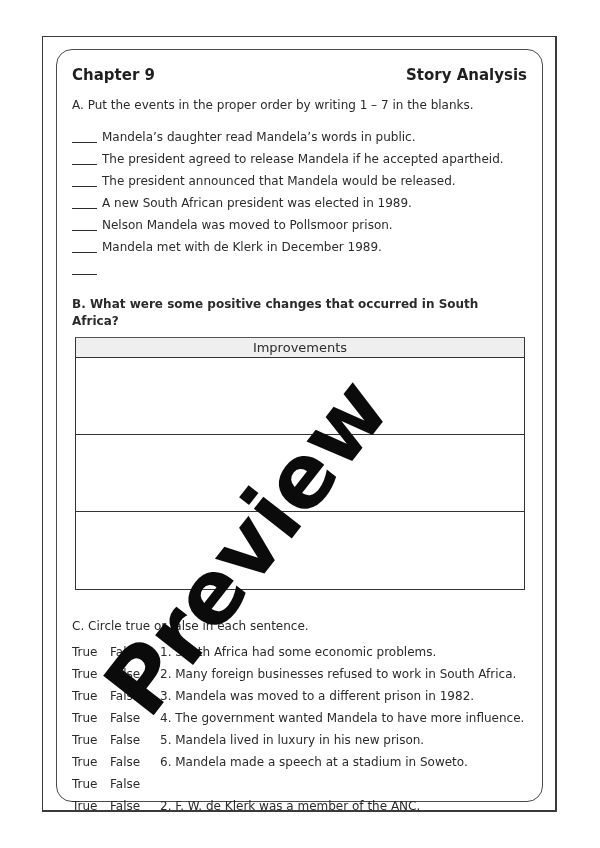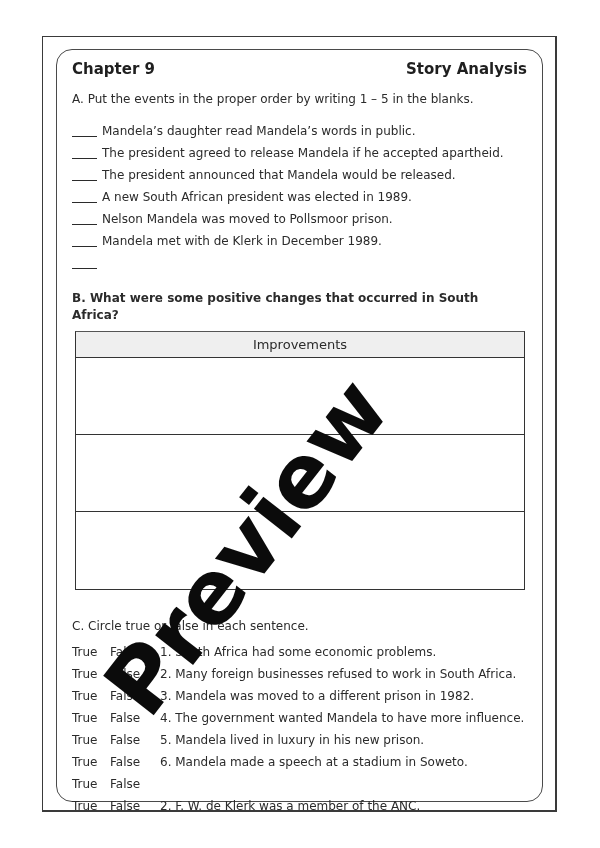--- a/index.html
+++ b/index.html
@@ -6,34 +6,34 @@
   html,body { width:600px; height:848px; background:#ffffff; overflow:hidden;
               font-family:"DejaVu Sans","Liberation Sans",sans-serif; color:#2b2b2b; }
   .page {
     position:absolute; left:42px; top:36px; width:515px; height:776px;
     background:#ffffff;
     border:1px solid #3a3a3a; border-right-width:2px; border-bottom-width:2px;
   }
   .inner {
     position:absolute; left:13px; top:12px; width:487px; height:753px;
     border:1.5px solid #4a4a4a; border-radius:16px;
-    padding:10px 15px 0 15px; background:#ffffff;
+    padding:16px 15px 0 15px; background:#ffffff;
   }
   .hdr { display:flex; justify-content:space-between; align-items:baseline;
          font-size:15px; font-weight:bold; line-height:18px; color:#1f1f1f; }
   .prompt { font-size:12px; line-height:17px; }
   .prompt-a { margin-top:13px; }
   .order-list { margin-top:12px; }
   .order-item { height:22px; line-height:22px; font-size:12px; white-space:nowrap; }
   .blank { display:inline-block; width:25px; height:12px; margin-right:5px; margin-bottom:-2px;
            border-bottom:1.2px solid #2b2b2b; }
   .prompt-b { margin-top:16px;font-weight:bold; }
   .imp-table { margin-top:7px; margin-left:3px; width:450px;
                border:1px solid #333333; border-top-color:#555555; }
-  .imp-head { height:26px; background:#efefef; border-bottom:1px solid #333333;
+  .imp-head { height:20px; background:#efefef; border-bottom:1px solid #333333;
               display:flex; align-items:center; justify-content:center;
               font-size:13px; color:#2b2b2b; }
   .imp-row { height:77px; background:#ffffff; border-bottom:1px solid #333333; }
   .imp-row:last-child { border-bottom:none; }
   .prompt-c { margin-top:28px; }
   .tf-list { margin-top:6px; }
   .tf-row { display:grid; grid-template-columns:38px 50px auto; height:22px;
             font-size:12px; line-height:22px; white-space:nowrap; }
   .watermark {
     position:absolute; left:37px; top:487px; width:420px; height:120px;
@@ -47,21 +47,21 @@
 <body>
 
 <div class="page">
   <div class="inner">
 
     <div class="hdr">
       <span>Chapter 9</span>
       <span>Story Analysis</span>
     </div>
 
-    <div class="prompt prompt-a">A. Put the events in the proper order by writing 1 – 5 in the blanks.</div>
+    <div class="prompt prompt-a">A. Put the events in the proper order by writing 1 – 7 in the blanks.</div>
 
     <div class="order-list">
       <div class="order-item"><span class="blank"></span><span>Mandela’s daughter read Mandela’s words in public.</span></div>
       <div class="order-item"><span class="blank"></span><span>The president agreed to release Mandela if he accepted apartheid.</span></div>
       <div class="order-item"><span class="blank"></span><span>The president announced that Mandela would be released.</span></div>
       <div class="order-item"><span class="blank"></span><span>A new South African president was elected in 1989.</span></div>
       <div class="order-item"><span class="blank"></span><span>Nelson Mandela was moved to Pollsmoor prison.</span></div>
       <div class="order-item"><span class="blank"></span><span>Mandela met with de Klerk in December 1989.</span></div>
       <div class="order-item"><span class="blank"></span></div>
     </div>

